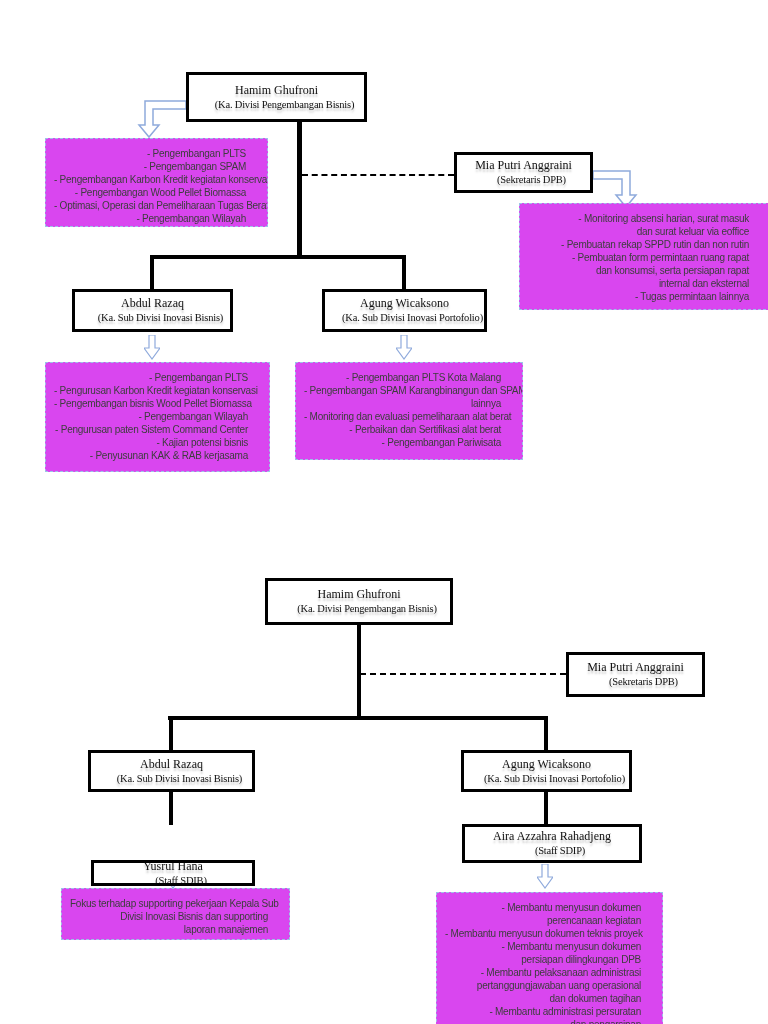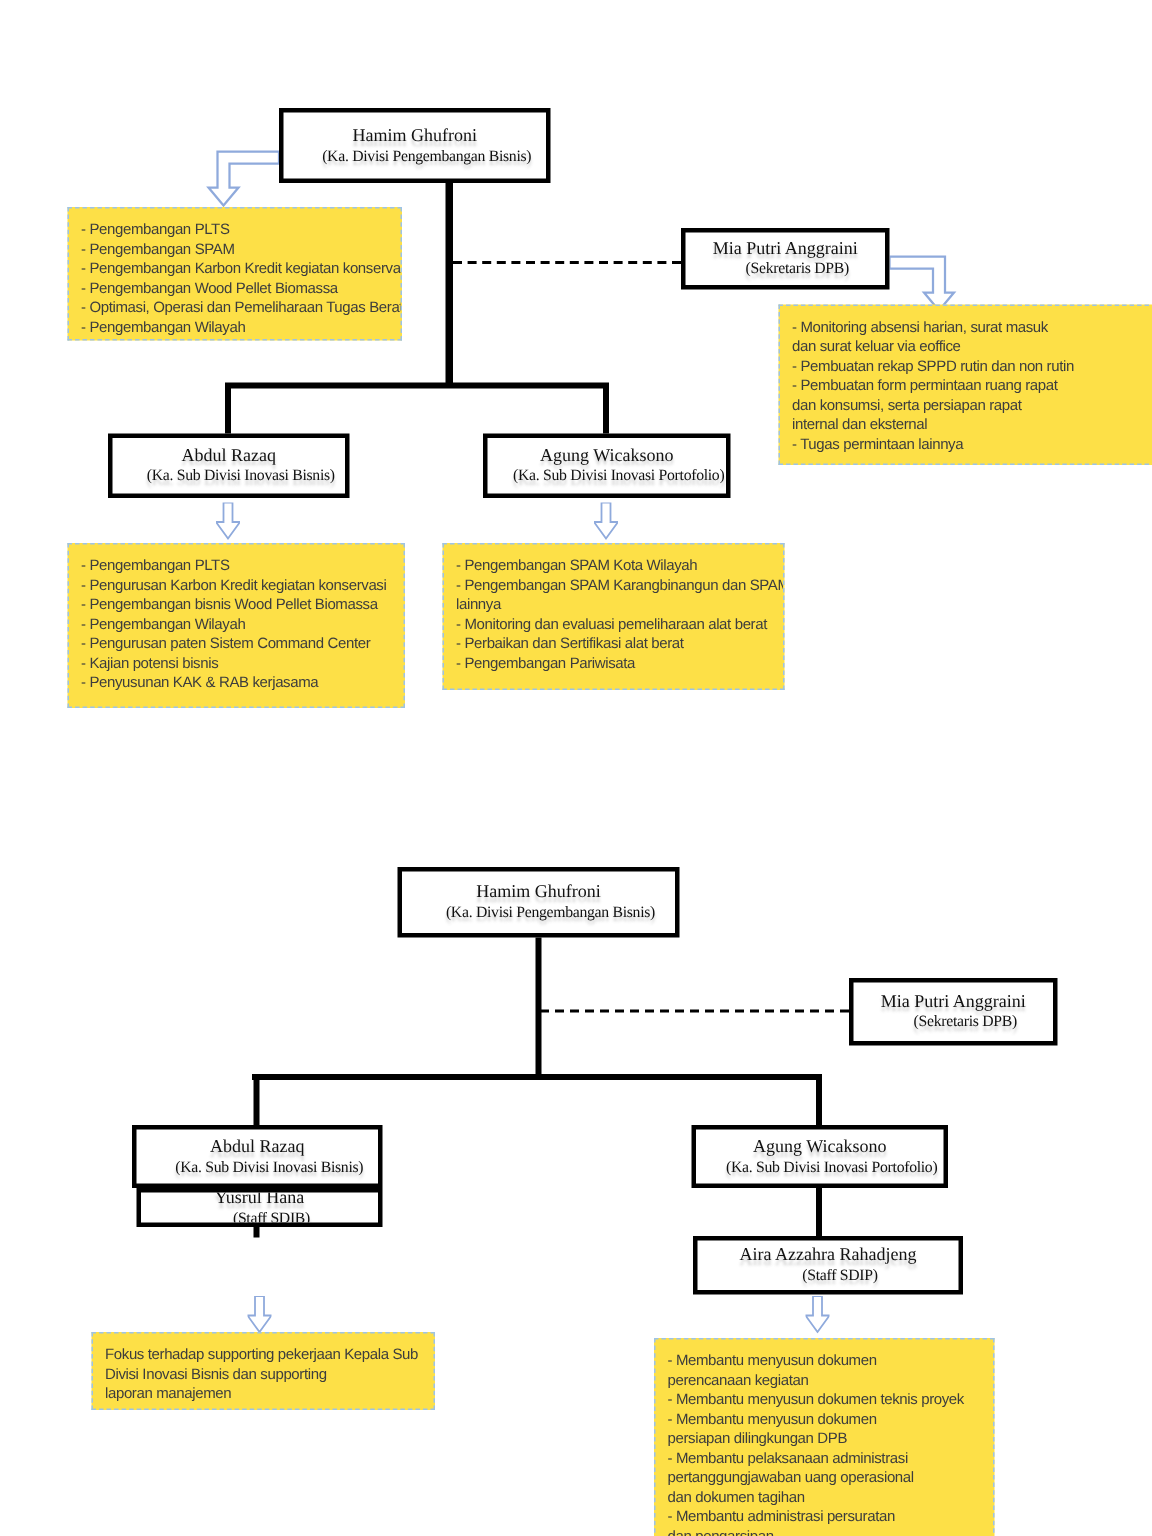--- a/index.html
+++ b/index.html
@@ -9,23 +9,23 @@
   }
   .node{
     position:absolute;border:3px solid #000;background:#fff;
     display:flex;flex-direction:column;align-items:center;justify-content:center;
     text-align:center;font-family:"Liberation Serif","DejaVu Serif",serif;
     color:#111;overflow:hidden;box-sizing:border-box;gap:2px;
   }
   .node .nm{font-size:12px;line-height:13px;white-space:nowrap;text-shadow:0 3px 2px rgba(80,80,80,0.30);}
   .node .ti{font-size:10.5px;line-height:12px;white-space:nowrap;letter-spacing:-0.2px;text-shadow:0 3px 2px rgba(80,80,80,0.30);margin-left:16px;}
   .tasks{
-    position:absolute;border:1px dashed #9dc3e6;background:#fde047;color:#3d3d3d;
+    position:absolute;border:1px dashed #9dc3e6;background:#d946ef;color:#3d3d3d;
     font-size:10px;line-height:13px;letter-spacing:-0.25px;
-    padding:8px 21px 4px 8px;box-sizing:border-box;overflow:hidden;
+    padding:8px 21px 4px 8px;box-sizing:border-box;overflow:hidden;text-align:right;
   }
   .tasks div{white-space:nowrap;}
   .vline,.hline{position:absolute;background:#000;}
   .dashline{position:absolute;border-top:2px dashed #000;height:0;}
   .arrow{position:absolute;}
 </style>
 </head>
 <body>
 
 <div id="page">
@@ -89,21 +89,21 @@
   <div class="tasks" style="left:45px;top:362px;width:225px;height:110px;">
       <div>- Pengembangan PLTS</div>
       <div>- Pengurusan Karbon Kredit kegiatan konservasi</div>
       <div>- Pengembangan bisnis Wood Pellet Biomassa</div>
       <div>- Pengembangan Wilayah</div>
       <div>- Pengurusan paten Sistem Command Center</div>
       <div>- Kajian potensi bisnis</div>
       <div>- Penyusunan KAK &amp; RAB kerjasama</div>
     </div>
   <div class="tasks" style="left:295px;top:362px;width:228px;height:98px;">
-      <div>- Pengembangan SPAM Kota Wilayah</div>
+      <div>- Pengembangan PLTS Kota Malang</div>
       <div>- Pengembangan SPAM Karangbinangun dan SPAM</div>
       <div>lainnya</div>
       <div>- Monitoring dan evaluasi pemeliharaan alat berat</div>
       <div>- Perbaikan dan Sertifikasi alat berat</div>
       <div>- Pengembangan Pariwisata</div>
     </div>
 
   <div class="vline" style="left:357px;top:624px;width:4px;height:94px;"></div>
   <div class="hline" style="left:168px;top:716px;width:380px;height:4px;"></div>
   <div class="vline" style="left:169px;top:718px;width:4px;height:33px;"></div>
@@ -132,21 +132,21 @@
   <div class="node" style="left:88px;top:750px;width:167px;height:42px;">
     <div class="nm">Abdul Razaq</div>
     <div class="ti">(Ka. Sub Divisi Inovasi Bisnis)</div>
   </div>
 
   <div class="node" style="left:461px;top:750px;width:171px;height:42px;">
     <div class="nm">Agung Wicaksono</div>
     <div class="ti">(Ka. Sub Divisi Inovasi Portofolio)</div>
   </div>
 
-  <div class="node" style="left:91px;top:792px;width:164px;height:26px;">
+  <div class="node" style="left:91px;top:860px;width:164px;height:26px;">
     <div class="nm">Yusrul Hana</div>
     <div class="ti">(Staff SDIB)</div>
   </div>
 
   <div class="node" style="left:462px;top:824px;width:180px;height:39px;">
     <div class="nm">Aira Azzahra Rahadjeng</div>
     <div class="ti">(Staff SDIP)</div>
   </div>
 
   <div class="tasks" style="left:61px;top:888px;width:229px;height:52px;">

